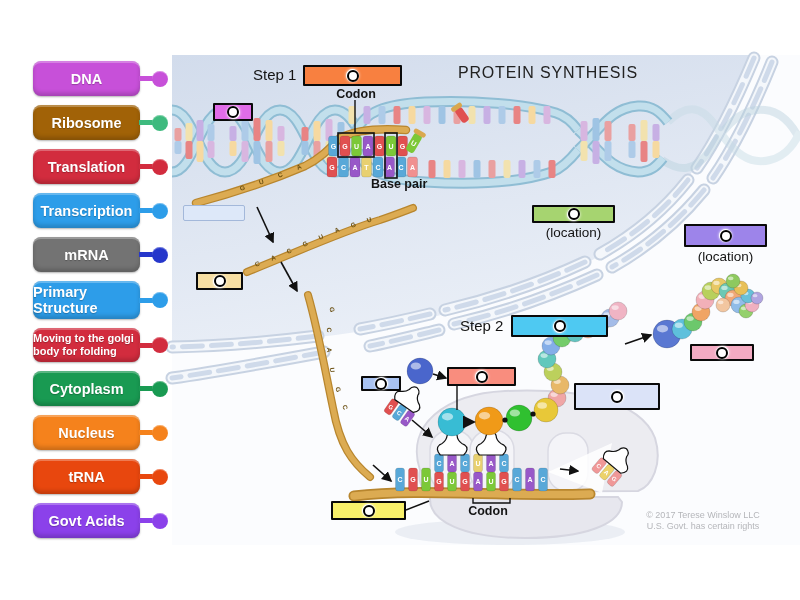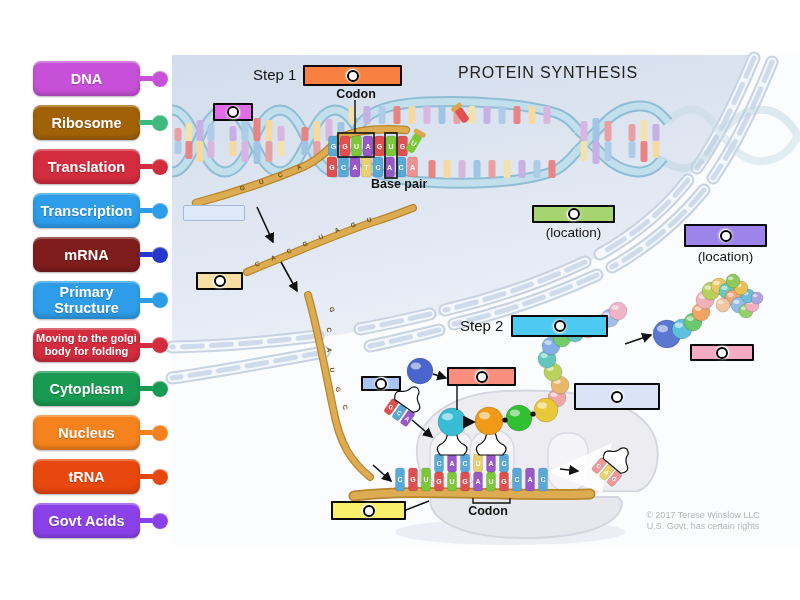--- a/index.html
+++ b/index.html
@@ -1,21 +1,21 @@
 <!DOCTYPE html>
 <html><head>
 <meta charset="utf-8">
 <style>
   html,body{margin:0;padding:0;}
   body{width:800px;height:600px;background:#ffffff;font-family:"Liberation Sans",sans-serif;position:relative;overflow:hidden;}
   #scene{position:absolute;left:0;top:0;}
   
   #sidebar{position:absolute;left:33px;top:61px;width:107px;display:flex;flex-direction:column;gap:9px;}
   .pill{position:relative;width:107px;height:35px;border-radius:8px;color:#fff;font-weight:bold;font-size:14.5px;
-        display:flex;align-items:center;justify-content:center;text-align:center;line-height:16px;
+        display:flex;align-items:center;justify-content:center;line-height:16px;
         box-shadow:inset 0 2px 0 rgba(255,255,255,.28), inset 0 -3px 4px rgba(0,0,0,.18), 0 1px 2px rgba(0,0,0,.3);
         text-shadow:0 1px 1px rgba(0,0,0,.25);cursor:grab;}
   .pill.two{height:38px;}
   .pill.small{height:34px;font-size:11px;line-height:13px;padding:0 0;}
   .pill .stem{position:absolute;right:-13px;top:50%;width:14px;height:5px;margin-top:-2.5px;}
   .pill .dot{position:absolute;right:-28px;top:50%;width:16px;height:16px;border-radius:50%;margin-top:-8px;box-shadow:inset 0 1px 0 rgba(255,255,255,.35);}
   
   .zone{position:absolute;border:2px solid #0a0a0a;box-sizing:border-box;display:flex;align-items:center;justify-content:center;border-radius:1px;}
   .target{width:13px;height:13px;background:#fff;border-radius:50%;display:flex;align-items:center;justify-content:center;box-shadow:0 0 3px rgba(255,255,255,.95);}
   .ring{width:8px;height:8px;border:2.5px solid #000;border-radius:50%;background:#fff;box-sizing:content-box;}
@@ -417,21 +417,21 @@
     <div class="pill" style="background: rgb(210, 44, 62);">
       <span class="stem" style="background: rgb(210, 44, 62);"></span>
       <span class="dot" style="background: rgb(210, 44, 62);"></span>
       <span>Translation</span>
     </div>
     <div class="pill" style="background: rgb(45, 157, 233);">
       <span class="stem" style="background: rgb(45, 157, 233);"></span>
       <span class="dot" style="background: rgb(45, 157, 233);"></span>
       <span>Transcription</span>
     </div>
-    <div class="pill" style="background: #7f1d1d;">
+    <div class="pill" style="background: #737373;">
       <span class="stem" style="background: rgb(38, 55, 203);"></span>
       <span class="dot" style="background: rgb(38, 55, 203);"></span>
       <span>mRNA</span>
     </div>
     <div class="pill two" style="background: rgb(45, 157, 233);">
       <span class="stem" style="background: rgb(45, 157, 233);"></span>
       <span class="dot" style="background: rgb(45, 157, 233);"></span>
       <span>Primary Structure</span>
     </div>
     <div class="pill small" style="background: rgb(210, 44, 62);">

